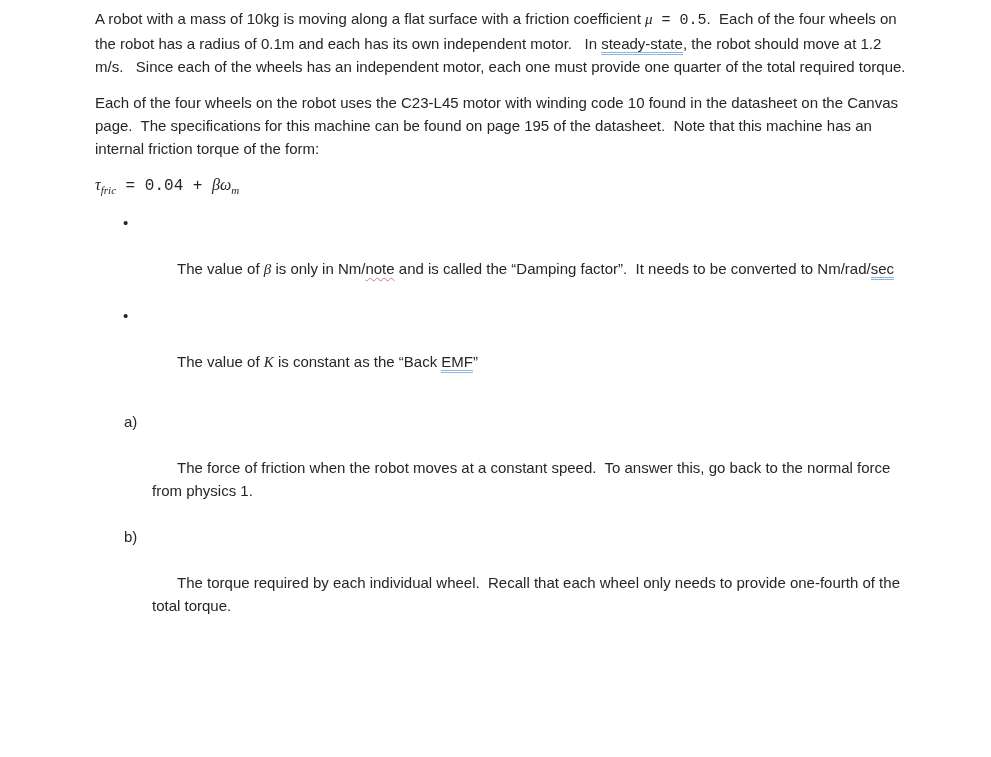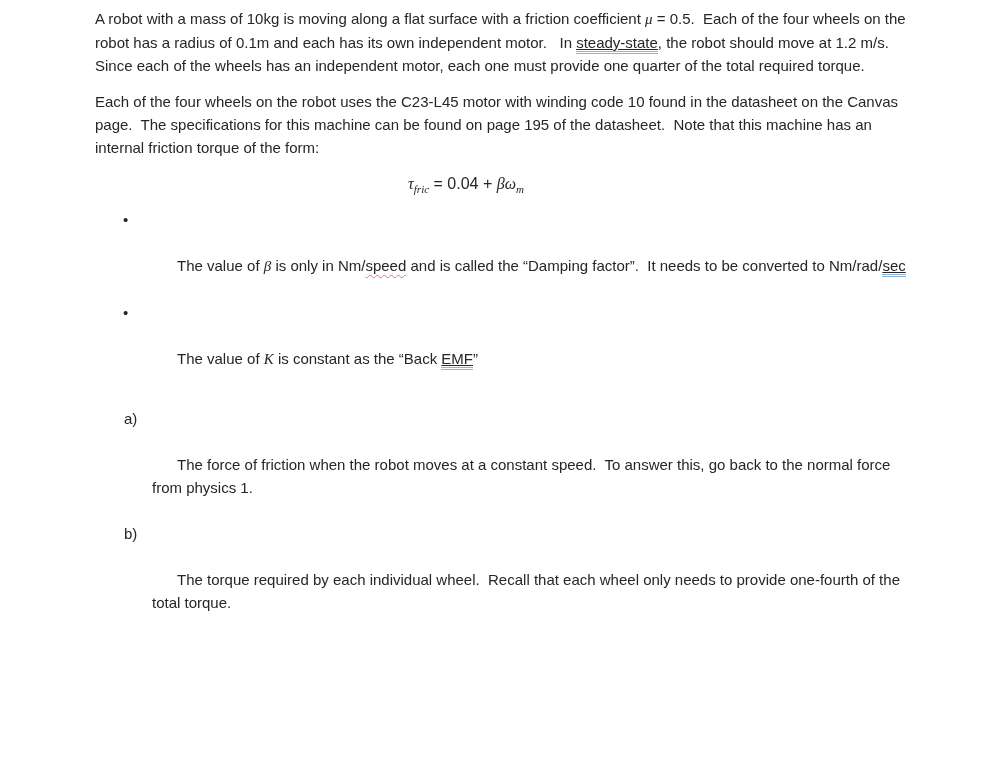--- a/index.html
+++ b/index.html
@@ -26,52 +26,50 @@
   .para{
     margin:0 0 13px 0;
     font-size:15px;
     line-height:23px;
     white-space:pre-wrap;
   }
   .equation{
     margin:0 70px 13px 0;
     font-size:16px;
     line-height:23px;
-    text-align:center;
     white-space:pre-wrap;
   }
   .list{margin:0 0 13px 0;}
   .item{
     position:relative;
     padding-left:57px;
     font-size:15px;
     line-height:23px;
     white-space:pre-wrap;
     margin:0;
   }
   .marker{
     position:absolute;
     left:28px;
     top:0;
     white-space:normal;
   }
   .l-marker{left:29px;}
   
   .rm{font-family:"Liberation Serif",serif;font-style:italic;}
-  .rmn{font-family:Liberation Sans, sans-serif;font-style:normal;}
+  .rmn{font-family:Liberation Mono, monospace;font-style:normal;}
   sub.rms{
     font-family:"Liberation Serif",serif;
     font-style:italic;
     font-size:11px;
     line-height:0;
   }
   .rub{
     border-bottom:3px double var(--ub-color);
     padding-bottom:0;
-    text-decoration:underline;
   }
   .rsq{
     text-decoration-line:underline;
     text-decoration-style:wavy;
     text-decoration-color:var(--sq-color);
     text-decoration-thickness:1px;
     text-underline-offset:3px;
   }
 </style>
 </head>
@@ -82,21 +80,21 @@
   <p class="para"><span class="rn">A robot with a mass of 10kg is moving along a flat surface with a friction coefficient </span><span class="rm">μ</span><span class="rmn"> = 0.5</span><span class="rn">.  Each of the four wheels on the robot has a radius of 0.1m and each has its own independent motor.   In </span><span class="rub">steady-state</span><span class="rn">, the robot should move at 1.2 m/s.   Since each of the wheels has an independent motor, each one must provide one quarter of the total required torque.</span></p>
 
   <p class="para"><span class="rn">Each of the four wheels on the robot uses the C23-L45 motor with winding code 10 found in the datasheet on the Canvas page.  The specifications for this machine can be found on page 195 of the datasheet.  Note that this machine has an internal friction torque of the form:</span></p>
 
   <div class="equation"><span class="rm">τ</span><sub class="rms">fric</sub><span class="rmn"> = 0.04 + </span><span class="rm">βω</span><sub class="rms">m</sub></div>
 
 
   <div class="list">
     <div class="item">
       <span class="marker">•</span>
-      <span><span class="rn">The value of </span><span class="rm">β</span><span class="rn"> is only in Nm/</span><span class="rsq">speed</span><span class="rn"> and is called the “Damping factor”.  It needs to be converted to Nm/rad/</span><span class="rub">sec</span></span>
+      <span><span class="rn">The value of </span><span class="rm">β</span><span class="rn"> is only in Nm/</span><span class="rsq">note</span><span class="rn"> and is called the “Damping factor”.  It needs to be converted to Nm/rad/</span><span class="rub">sec</span></span>
     </div>
     <div class="item">
       <span class="marker">•</span>
       <span><span class="rn">The value of </span><span class="rm">K</span><span class="rn"> is constant as the “Back </span><span class="rub">EMF</span><span class="rn">”</span></span>
     </div>
   </div>
 
 
 
   <div class="list">

